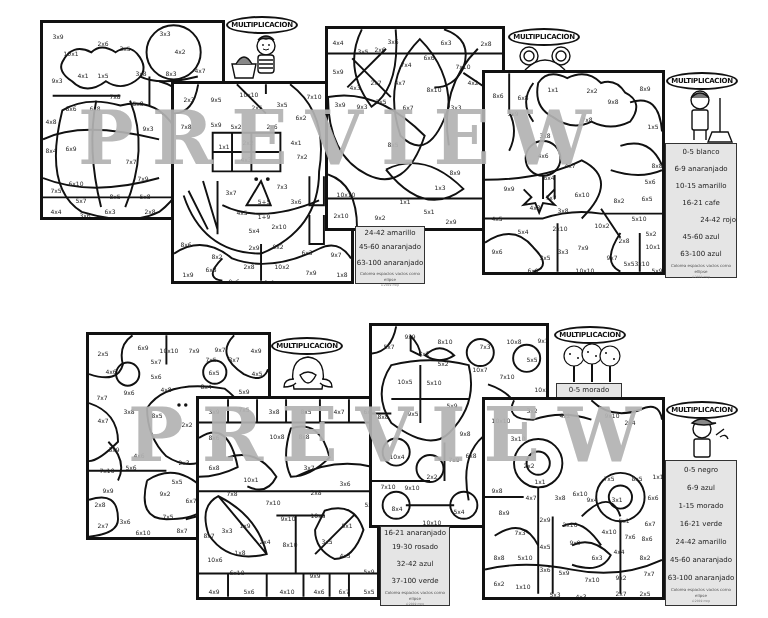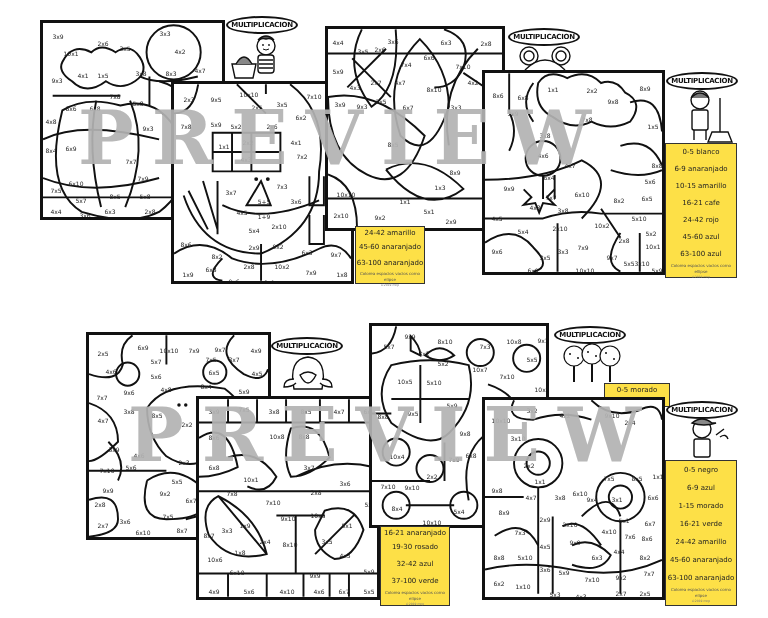--- a/index.html
+++ b/index.html
@@ -2,21 +2,21 @@
 <html><head>
 <meta charset="utf-8">
 <style>
   html,body{margin:0;padding:0;background:#fff;}
   body{width:768px;height:618px;position:relative;overflow:hidden;font-family:"DejaVu Sans",sans-serif;}
   .sheet{position:absolute;background:#fff;border:3px solid #111;box-sizing:border-box;overflow:hidden;}
   .sheet svg{position:absolute;left:0;top:0;width:100%;height:100%;}
   .cell{position:absolute;font-size:6px;color:#222;white-space:nowrap;transform:translate(-50%,-50%);}
   .badge{position:absolute;border:2px solid #111;border-radius:50%;background:#fff;font-size:7px;font-weight:bold;letter-spacing:-0.3px;text-align:center;box-sizing:border-box;padding-top:3px;color:#111;}
   .char{position:absolute;}
-  .legend{position:absolute;background:#fde047;border:1.5px solid #333;box-sizing:border-box;text-align:center;font-family:"DejaVu Sans",sans-serif;}
+  .legend{position:absolute;background:#e5e5e5;border:1.5px solid #333;box-sizing:border-box;text-align:center;font-family:"DejaVu Sans",sans-serif;}
   .legend .item{font-size:7px;color:#222;line-height:21px;}
   .legend .note{font-size:4px;color:#555;line-height:6px;}
   .legend .copy{font-size:3px;color:#777;line-height:5px;}
   .watermark{position:absolute;font-family:"DejaVu Serif",serif;font-weight:bold;color:#b3b3b3;opacity:0.92;letter-spacing:18px;white-space:nowrap;pointer-events:none;}
 </style>
 </head>
 <body>
 
 <div class="sheet" style="left:40px;top:20px;width:185px;height:200px;">
   <svg viewBox="0 0 185 200">
@@ -255,21 +255,21 @@
     <path d="M14 42 v10 M26 42 v10"></path>
     <path d="M40 10 v34"></path>
     <path d="M32 44 h16 l4 10 h-24z"></path>
   </g>
 </svg>
 <div class="legend" style="left:665px;top:143px;width:72px;height:135px;">
   <div class="item" style="line-height:17px;">0-5 blanco</div>
   <div class="item" style="line-height:17px;">6-9 anaranjado</div>
   <div class="item" style="line-height:17px;">10-15 amarillo</div>
   <div class="item" style="line-height:17px;">16-21 cafe</div>
-  <div class="item" style="line-height:17px;">24-42 rojo</div>
+  <div class="item" style="line-height:17px;text-align:right;">24-42 rojo</div>
   <div class="item" style="line-height:17px;">45-60 azul</div>
   <div class="item" style="line-height:17px;">63-100 azul</div>
   <div class="note">Colorea espacios vacios como ellipse</div>
   <div class="copy">©2019 mnp</div>
 </div>
 
 <div class="sheet" style="left:86px;top:332px;width:185px;height:208px;">
   <svg viewBox="0 0 185 208">
     <g fill="none" stroke="#111" stroke-width="2">
       <path d="M0 40 q30 10 35 -10 q-5 -20 10 -30 M80 0 v30 M150 0 q-20 20 10 40 q20 10 25 -5"></path>
@@ -438,21 +438,21 @@
   </g>
   <g fill="#111">
       <circle cx="10" cy="10" r="1"></circle>
       <circle cx="18" cy="14" r="1"></circle>
       <circle cx="28" cy="8" r="1"></circle>
       <circle cx="36" cy="12" r="1"></circle>
       <circle cx="46" cy="9" r="1"></circle>
       <circle cx="54" cy="15" r="1"></circle>
     </g>
 </svg>
-<div class="legend" style="left:556px;top:383px;width:66px;height:24px;margin-left:48px;">
+<div class="legend" style="left:556px;top:383px;width:66px;height:24px;">
   <div class="item" style="line-height:12px;">0-5 morado</div>
 </div>
 <div class="legend" style="left:380px;top:526px;width:70px;height:80px;">
   <div class="item" style="line-height:12px;text-align:center;">16-21 anaranjado</div>
   <div class="item" style="line-height:17px;">19-30 rosado</div>
   <div class="item" style="line-height:17px;">32-42 azul</div>
   <div class="item" style="line-height:17px;">37-100 verde</div>
   <div class="note">Colorea espacios vacios como elipse</div>
   <div class="copy">©2019 mnp</div>
 </div>

